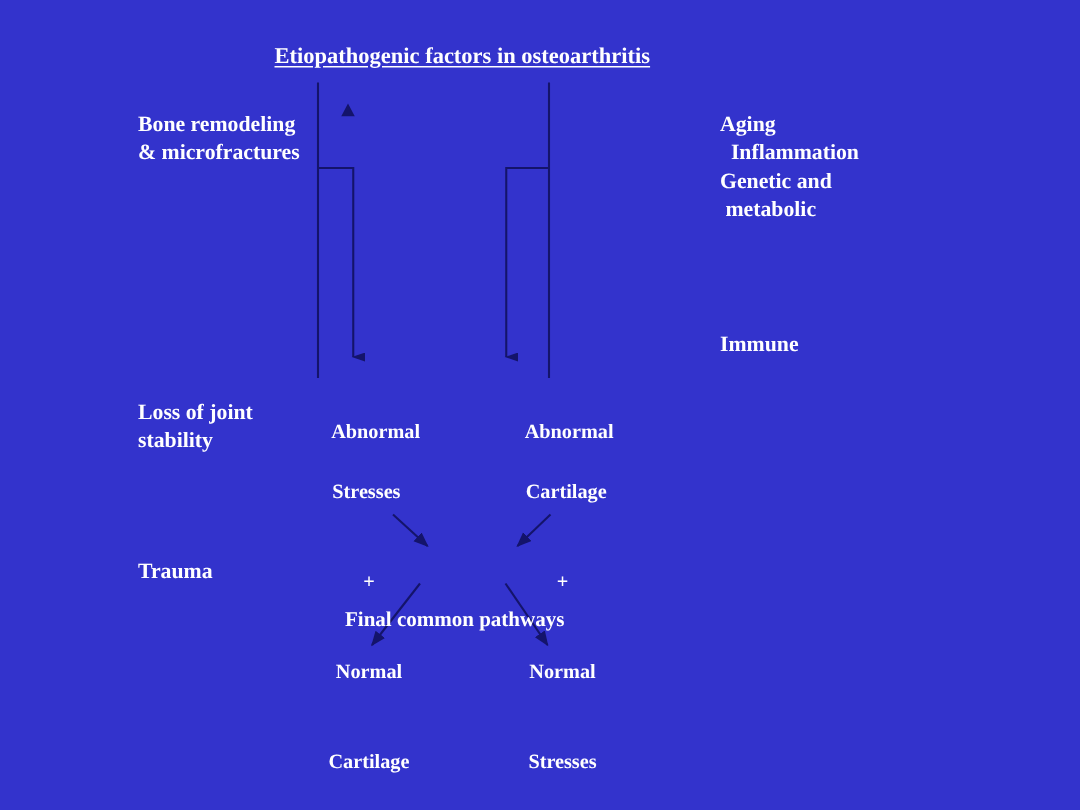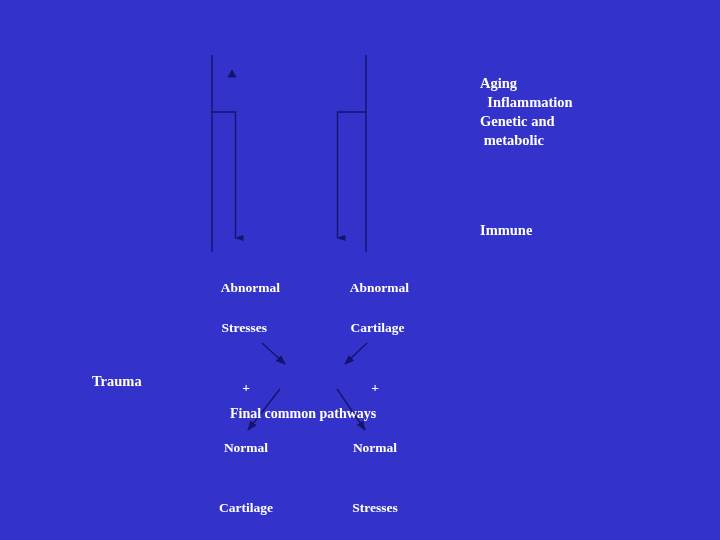--- a/index.html
+++ b/index.html
@@ -111,21 +111,26 @@
 
     <path d="M366,112 L337.5,112 L337.5,238" stroke="#14146b" stroke-width="1.4" fill="none" marker-end="url(#arrow-down)"></path>
 
     <line x1="262" y1="343" x2="285" y2="364" stroke="#14146b" stroke-width="1.4" marker-end="url(#arrow-head)"></line>
     <line x1="367" y1="343" x2="345" y2="364" stroke="#14146b" stroke-width="1.4" marker-end="url(#arrow-head)"></line>
 
     <line x1="280" y1="389" x2="248" y2="430" stroke="#14146b" stroke-width="1.4" marker-end="url(#arrow-head)"></line>
     <line x1="337" y1="389" x2="365" y2="430" stroke="#14146b" stroke-width="1.4" marker-end="url(#arrow-head)"></line>
   </svg>
 
+  <div class="txt" id="slide-title">Etiopathogenic factors in osteoarthritis</div>
 
+  <div class="txt left-col" id="left-block-1">Bone remodeling
+&amp; microfractures</div>
+  <div class="txt left-col" id="left-block-3">Loss of joint
+stability</div>
   <div class="txt left-col" id="left-block-4">Trauma</div>
 
   <div class="txt right-col" id="right-block-1">Aging
   Inflammation
 Genetic and
  metabolic</div>
   <div class="txt right-col" id="right-block-2">Immune</div>
 
   <div class="txt center-col" id="center-block-left">
     <span>Abnormal</span><br>

